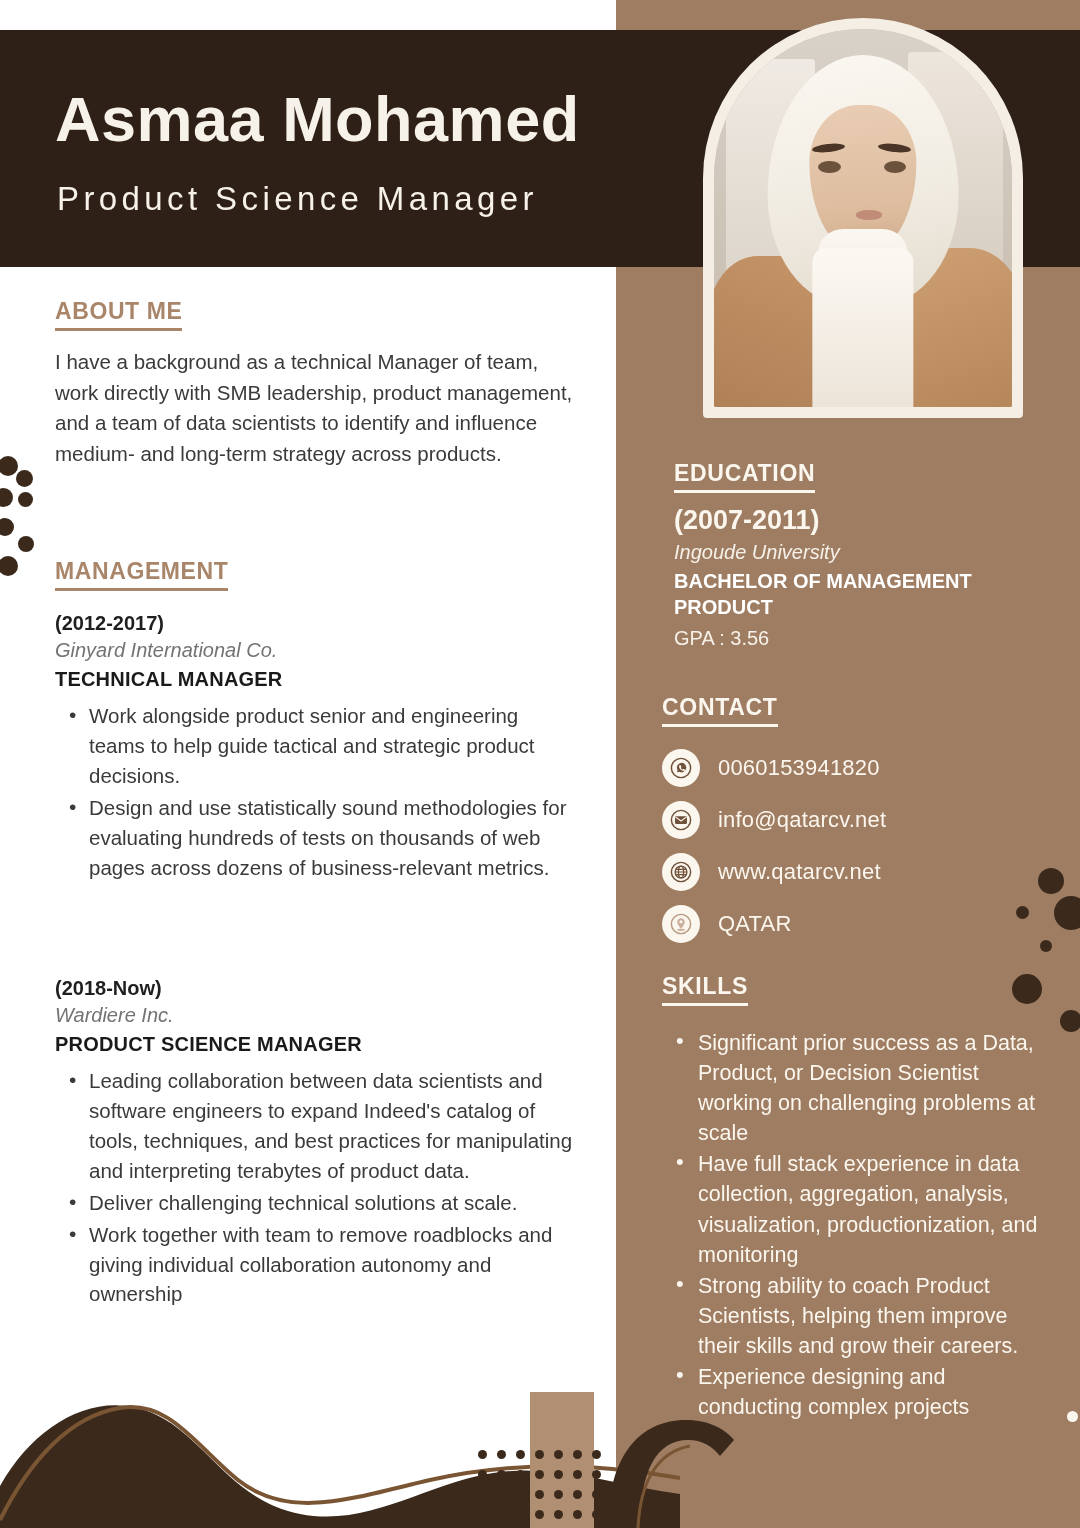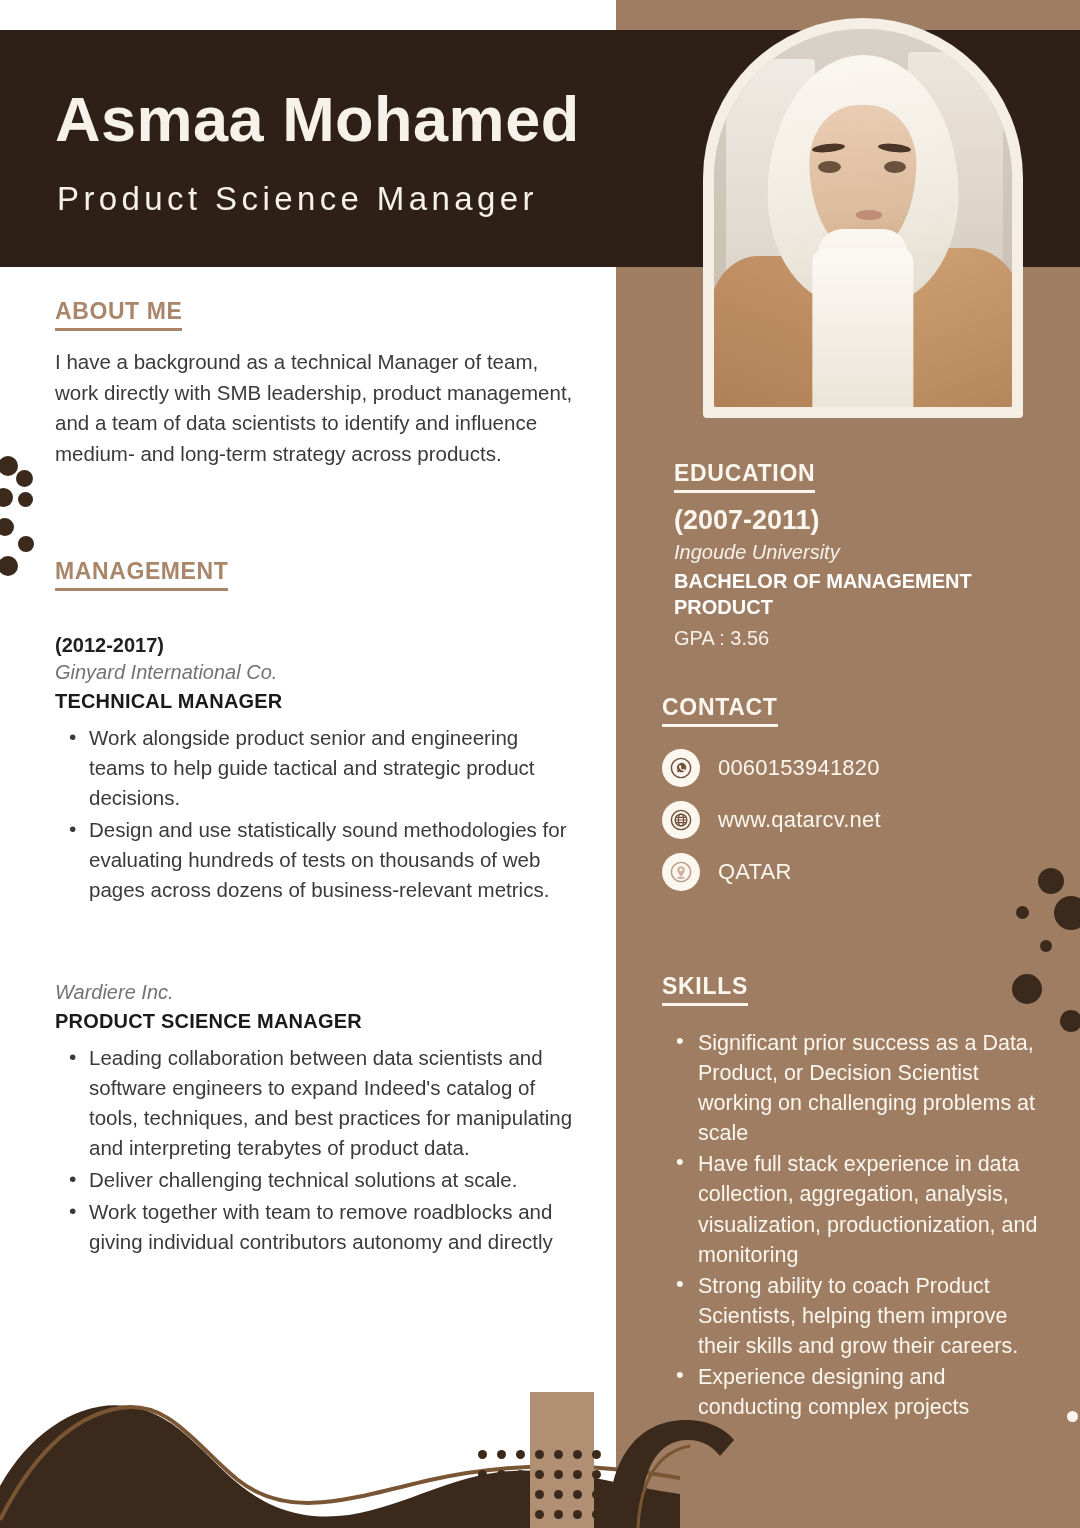--- a/index.html
+++ b/index.html
@@ -209,37 +209,38 @@
 
     <div style="position:absolute; top:298px; left:0;">
       <div class="sec-head-left">ABOUT ME</div>
       <div class="body-text" style="margin-top:16px; width:520px;">I have a background as a technical Manager of team, work directly with SMB leadership, product management, and a team of data scientists to identify and influence medium- and long-term strategy across products.</div>
     </div>
 
     <div style="position:absolute; top:558px; left:0;">
       <div class="sec-head-left">MANAGEMENT</div>
     </div>
 
-    <div style="position:absolute; top:634px; left:0; width:520px;">
+    <div style="position:absolute; top:612px; left:0; width:520px;">
       <div class="job-date">(2012-2017)</div>
       <div class="job-company">Ginyard International Co.</div>
       <div class="job-title">TECHNICAL MANAGER</div>
       <ul class="bullets">
         <li>Work alongside product senior and engineering teams to help guide tactical and strategic product decisions.</li>
         <li>Design and use statistically sound methodologies for evaluating hundreds of tests on thousands of web pages across dozens of business-relevant metrics.</li>
       </ul>
     </div>
 
     <div style="position:absolute; top:977px; left:0; width:520px;">
+      <div class="job-date">(2018-Now)</div>
       <div class="job-company">Wardiere Inc.</div>
       <div class="job-title">PRODUCT SCIENCE MANAGER</div>
       <ul class="bullets">
         <li>Leading collaboration between data scientists and software engineers to expand Indeed's catalog of tools, techniques, and best practices for manipulating and interpreting terabytes of product data.</li>
         <li>Deliver challenging technical solutions at scale.</li>
-        <li>Work together with team to remove roadblocks and giving individual contributors autonomy and directly</li>
+        <li>Work together with team to remove roadblocks and giving individual collaboration autonomy and ownership</li>
       </ul>
     </div>
   </div>
 
   <div class="right-col">
 
     <div style="position:absolute; top:460px; left:12px; width:380px;">
       <div class="sec-head-right">EDUCATION</div>
       <div class="edu-date" style="margin-top:12px;">(2007-2011)</div>
       <div class="edu-school">Ingoude University</div>
@@ -255,20 +256,30 @@
           <span class="c-icon">
             <svg width="22" height="22" viewBox="0 0 24 24">
               <circle cx="12" cy="12" r="10.5" fill="none" stroke="#6F513A" stroke-width="1.6"></circle>
               <path d="M7.6 16.6l.7-2.4a5.1 5.1 0 1 1 1.9 1.8l-2.6.6z" fill="#6F513A"></path>
               <path d="M10 9.4c.2-.5.5-.5.7-.5h.5c.2 0 .4 0 .6.5l.6 1.3c.1.2 0 .4-.1.5l-.4.4c-.1.1-.2.3-.1.5.3.6.9 1.2 1.6 1.5.2.1.4.1.5 0l.4-.5c.1-.1.3-.2.5-.1l1.3.6c.2.1.3.3.3.5 0 .6-.4 1.1-1 1.2-.6.1-1.4 0-2.8-.8-1.6-1-2.6-2.6-2.7-3.3-.1-.7.1-1.3.3-1.6z" fill="#FBF6EE"></path>
             </svg>
           </span>
           <span class="c-text">0060153941820</span>
         </div>
 
+        <div class="contact-row">
+          <span class="c-icon">
+            <svg width="22" height="22" viewBox="0 0 24 24">
+              <circle cx="12" cy="12" r="10.5" fill="none" stroke="#6F513A" stroke-width="1.6"></circle>
+              <rect x="5.5" y="8" width="13" height="8.4" rx="1.1" fill="#6F513A"></rect>
+              <path d="M5.9 8.6l6.1 4.5 6.1-4.5" fill="none" stroke="#FBF6EE" stroke-width="1.3" stroke-linejoin="round"></path>
+            </svg>
+          </span>
+          <span class="c-text">info@qatarcv.net</span>
+        </div>
 
         <div class="contact-row">
           <span class="c-icon">
             <svg width="22" height="22" viewBox="0 0 24 24">
               <circle cx="12" cy="12" r="10.5" fill="none" stroke="#6F513A" stroke-width="1.6"></circle>
               <circle cx="12" cy="12" r="6.4" fill="none" stroke="#6F513A" stroke-width="1.5"></circle>
               <ellipse cx="12" cy="12" rx="2.8" ry="6.4" fill="none" stroke="#6F513A" stroke-width="1.4"></ellipse>
               <path d="M5.7 12h12.6M6.6 9.2h10.8M6.6 14.8h10.8" stroke="#6F513A" stroke-width="1.3"></path>
             </svg>
           </span>

